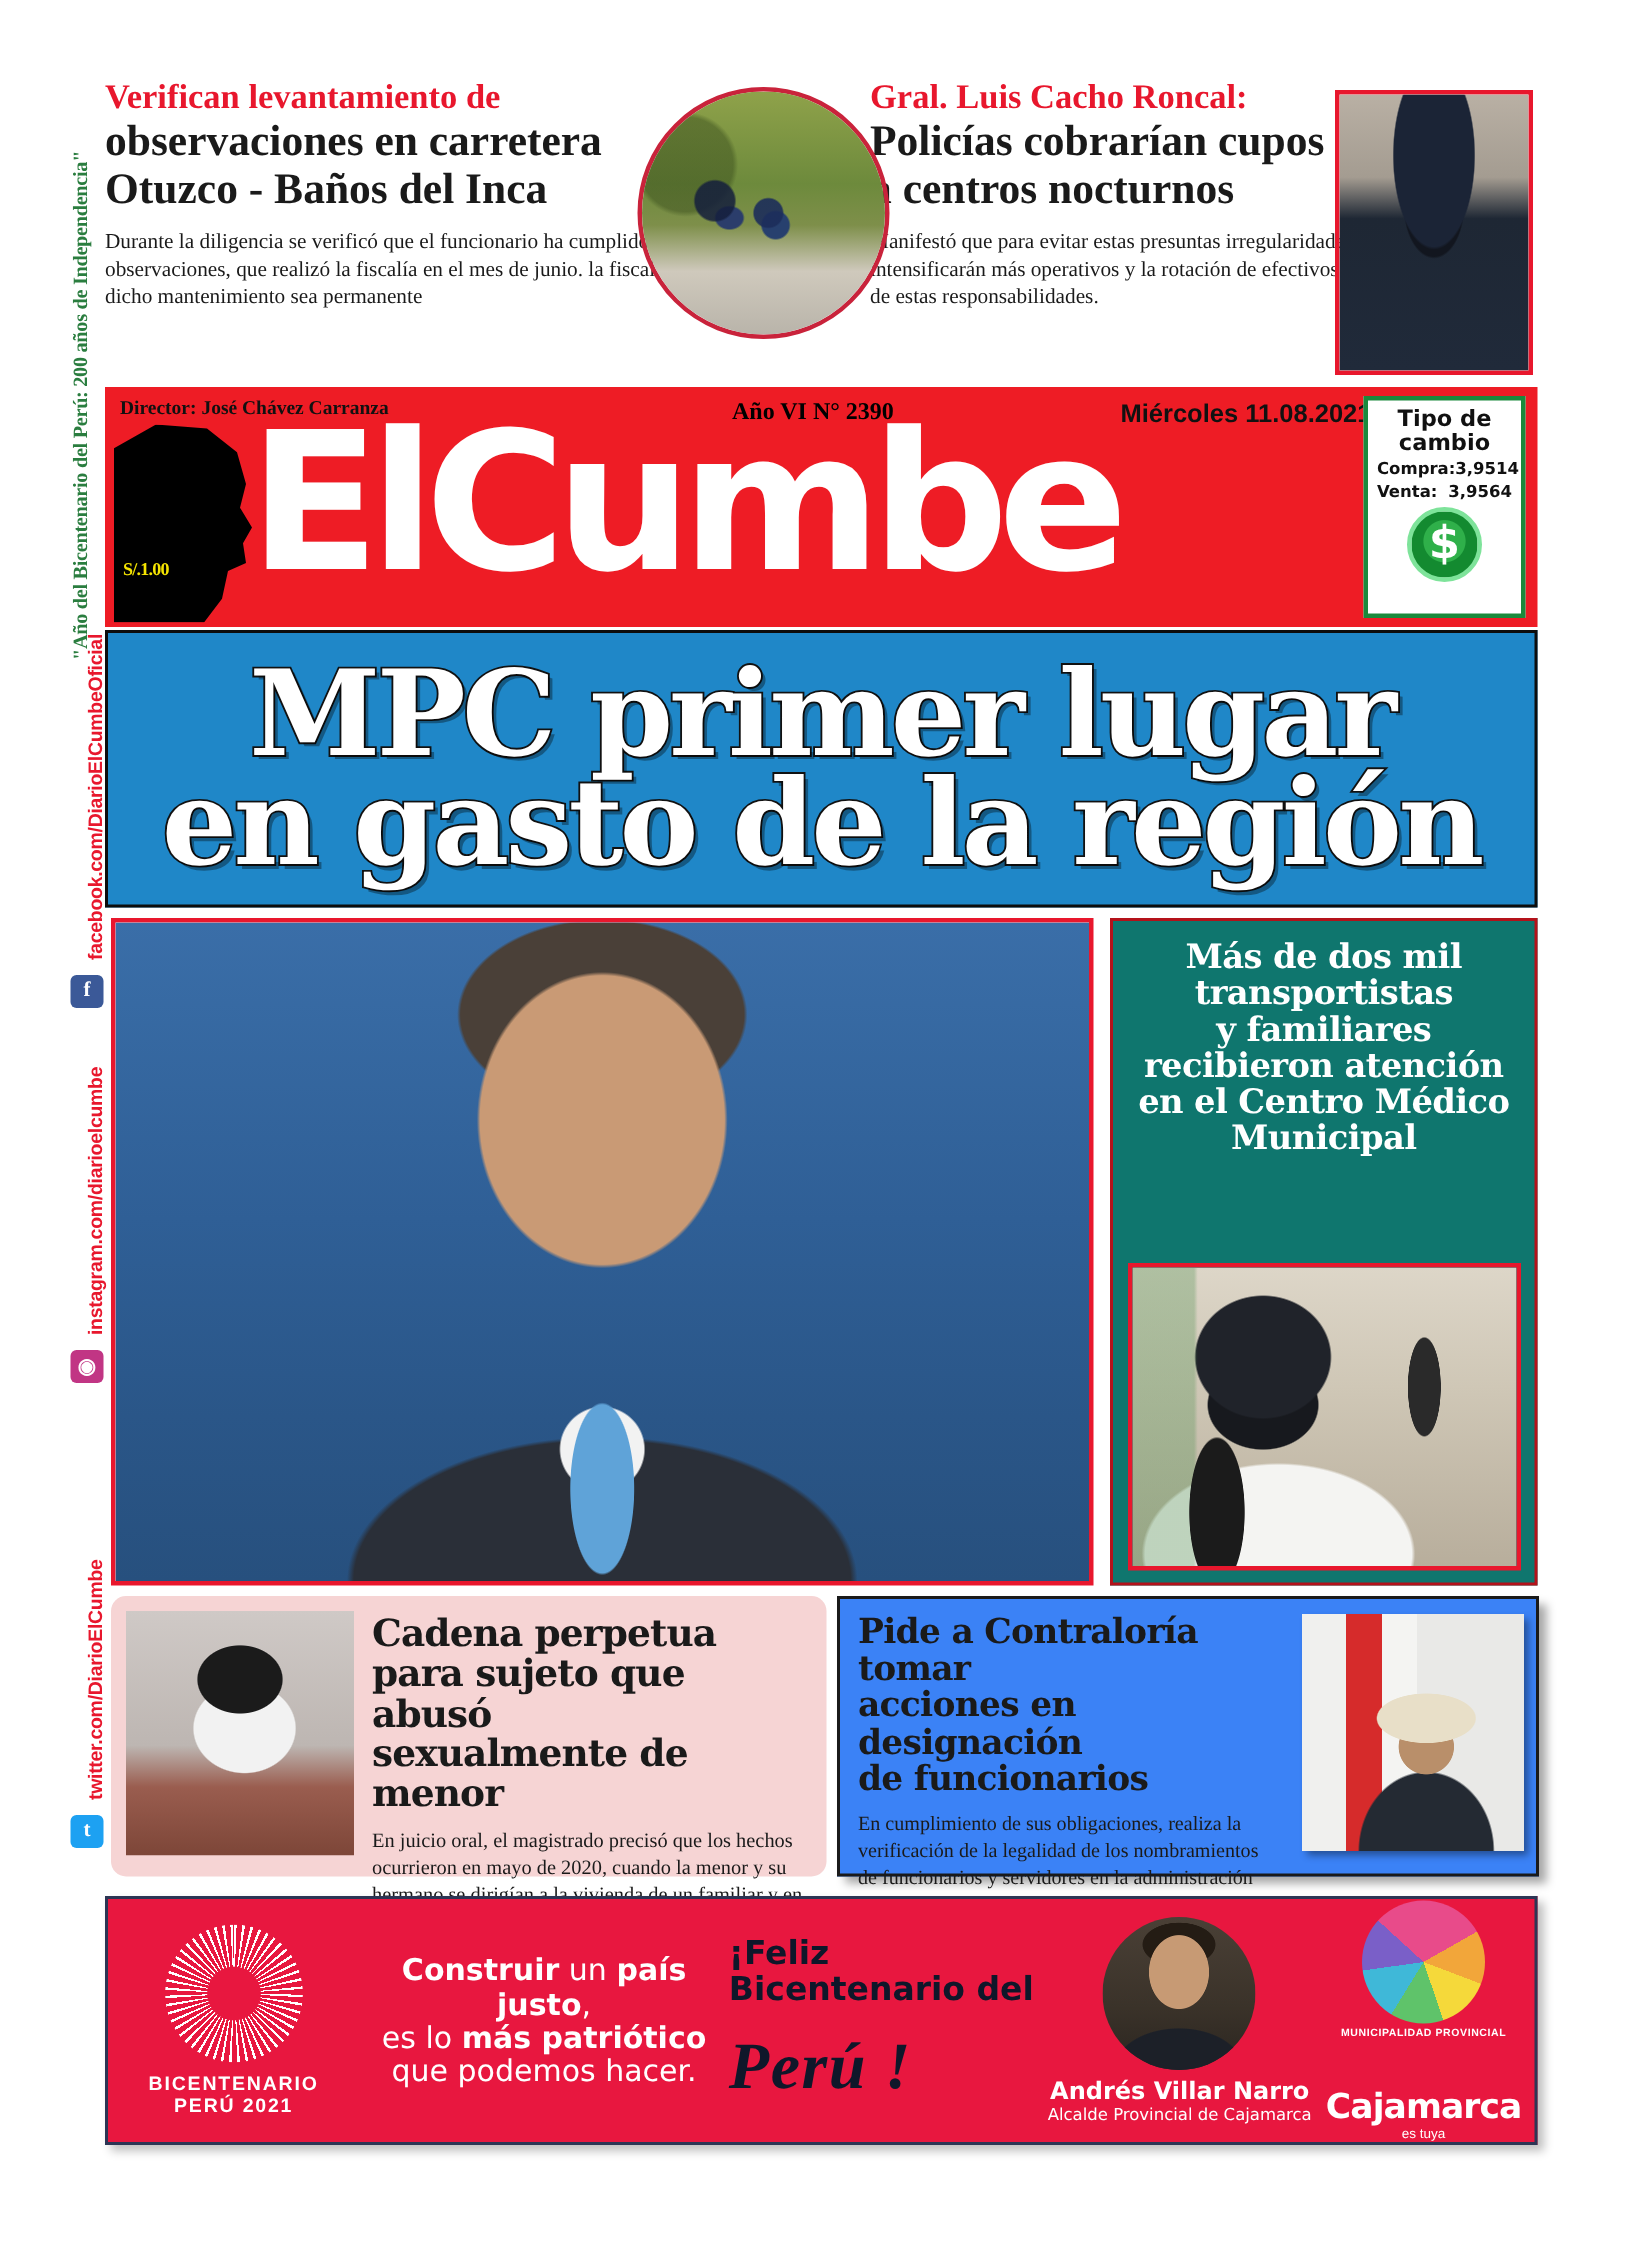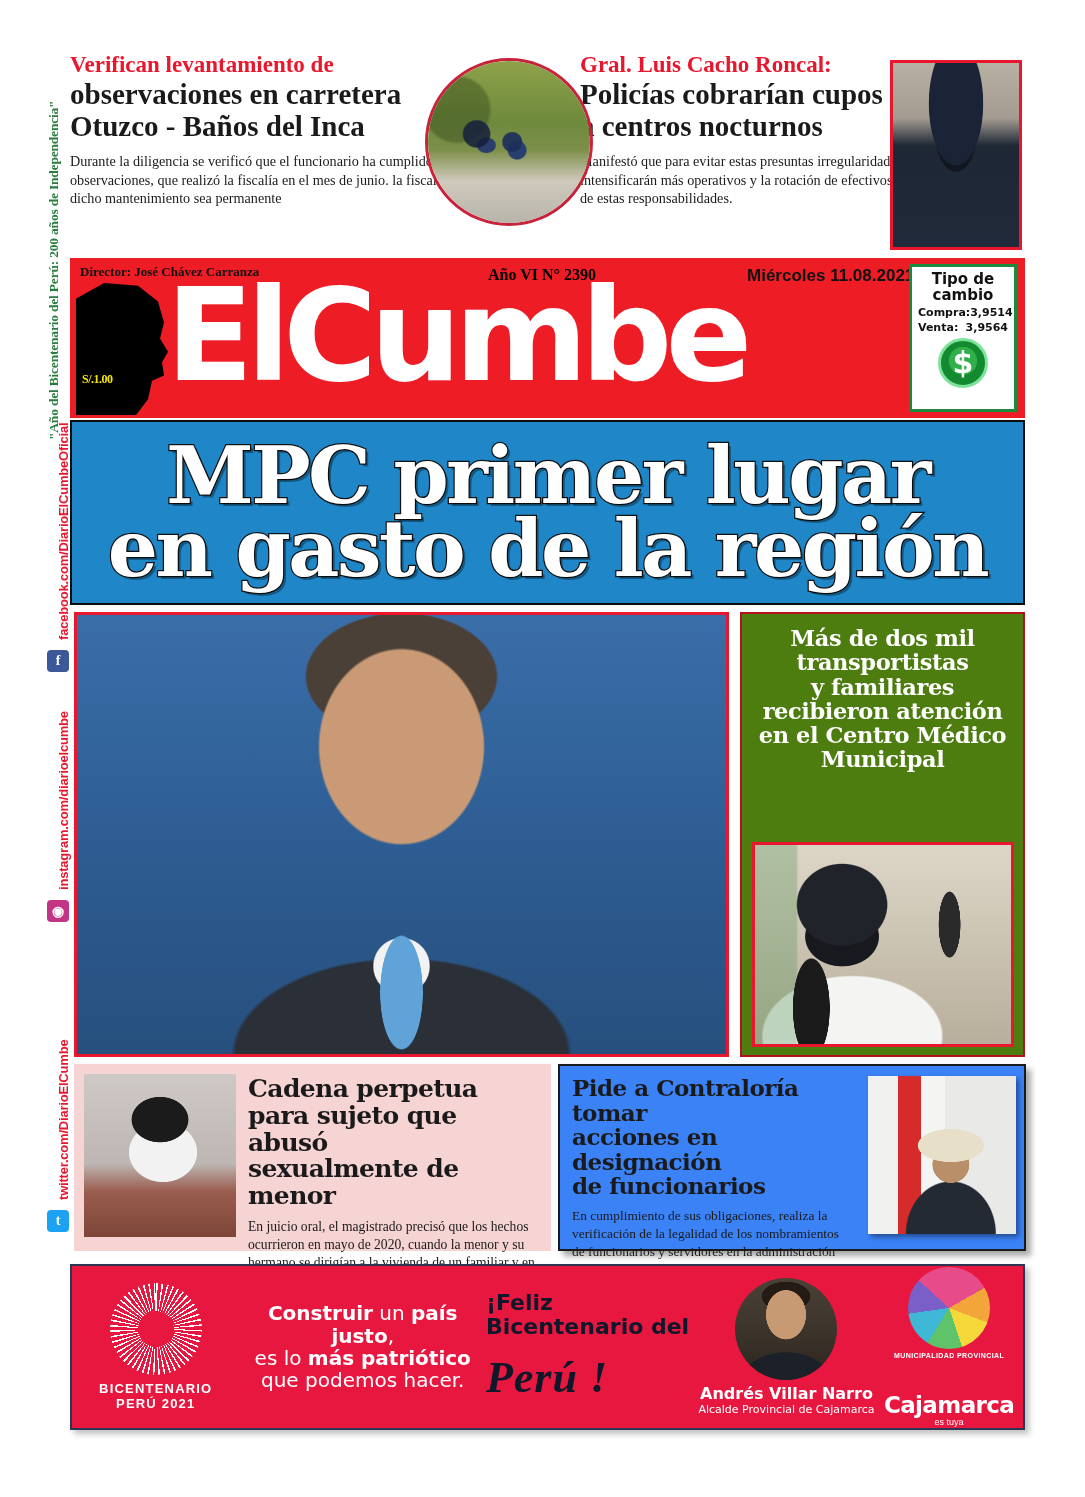--- a/index.html
+++ b/index.html
@@ -132,42 +132,42 @@
       radial-gradient(ellipse 230px 130px at 50% 100%, #2a2f38 0 72%, transparent 74%),
       linear-gradient(180deg,#3a6ea8 0%, #2f5f96 45%, #2a5688 75%, #27507e 100%);
   }
   .ph-mayor::after { content:""; display:block; height:100%;
      background:
        radial-gradient(ellipse 30px 80px at 50% 86%, #5fa3d8 0 70%, transparent 72%),
        radial-gradient(ellipse 60px 60px at 50% 80%, #f2f2f2 0 46%, transparent 48%); }
 
   
   .side { position:absolute; left:740px; top:612px; width:285px; height:445px;
-     background:#4d7c0f; border:2px solid #b4121a; padding:12px 8px 8px 8px; }
+     background:#0f766e; border:2px solid #b4121a; padding:12px 8px 8px 8px; }
   .side h2 { color:#fff; font-size:22.5px; line-height:1.08; text-align:center;
      font-weight:bold; font-family:"DejaVu Serif", serif; letter-spacing:-0.4px; }
   .side-photo { position:absolute; left:10px; bottom:8px; width:262px; height:205px;
      border:3px solid #e8172d; overflow:hidden; background:#cbbfae; }
   .ph-medic {
     width:100%; height:100%;
     background:
       radial-gradient(ellipse 62px 56px at 34% 30%, #20232a 0 72%, transparent 74%),
       radial-gradient(ellipse 52px 42px at 34% 46%, #17191e 0 70%, transparent 72%),
       radial-gradient(ellipse 120px 80px at 38% 96%, #f4f4f2 0 74%, transparent 76%),
       linear-gradient(180deg,#ddd6c8 0%, #cfc7b6 40%, #b8ae9c 100%);
   }
   .ph-medic::after{ content:""; display:block; height:100%;
      background:
        radial-gradient(ellipse 26px 70px at 22% 82%, #1b1b1b 0 70%, transparent 72%),
        radial-gradient(ellipse 18px 54px at 76% 40%, #2a2a2a 0 60%, transparent 62%),
        linear-gradient(90deg, rgba(90,150,90,.35) 0 16%, transparent 17%); }
 
   
   .story-pink { position:absolute; left:74px; top:1064px; width:477px; height:187px;
-     background:#f6d4d4; display:flex; }
+     background:#f6d4d4; display:flex;border-radius:10px; }
   .story-pink .sp-photo { width:152px; height:163px; margin:10px 0 0 10px; overflow:hidden; }
   .ph-victim { width:100%; height:100%;
      background:
        radial-gradient(ellipse 40px 32px at 50% 28%, #1b1b1b 0 70%, transparent 72%),
        radial-gradient(ellipse 48px 42px at 52% 48%, #f2f2f2 0 70%, transparent 72%),
        linear-gradient(180deg,#cfc9c6 0%, #bdb6b2 55%, #9a5d4f 72%, #7d4638 100%); }
   .story-pink .sp-text { flex:1; padding:12px 12px 6px 12px; }
   .story-pink h3 { font-size:25px; line-height:1.07; color:#1a1a1a; font-weight:bold;
      font-family:"DejaVu Serif", serif; letter-spacing:-0.6px; }
   .story-pink p { margin-top:8px; font-size:13.6px; line-height:1.32; color:#1a1a1a;

